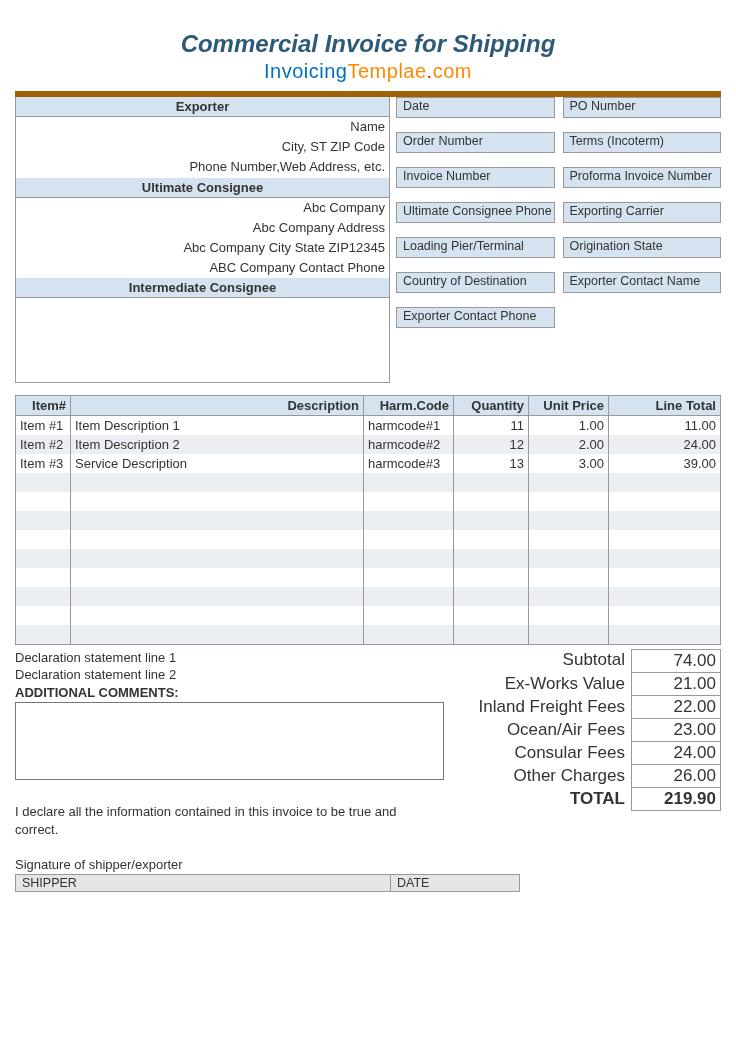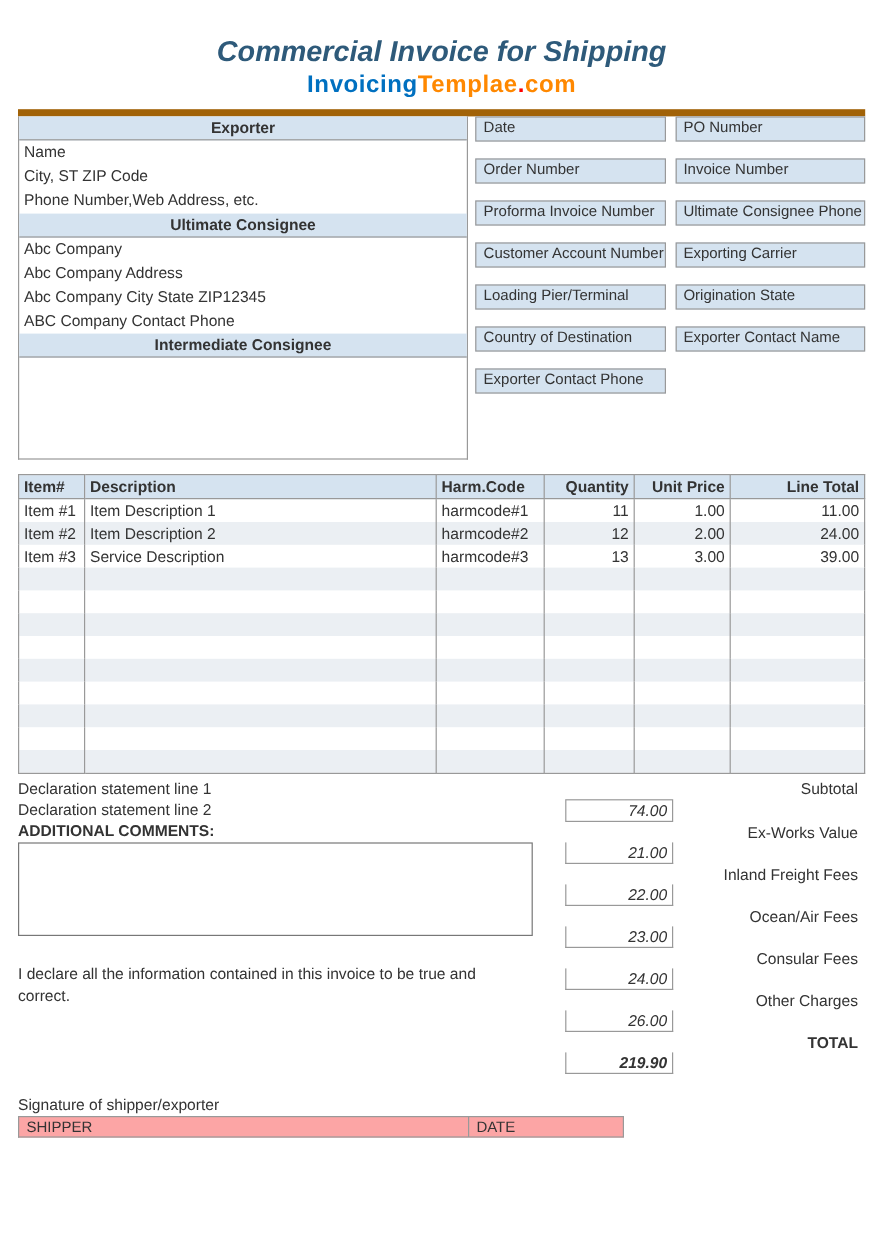--- a/index.html
+++ b/index.html
@@ -15,21 +15,21 @@
   .title-block { text-align: center; margin-bottom: 8px; }
   .title {
     font-size: 24px;
     font-weight: bold;
     font-style: italic;
     color: #2e5a7a;
     margin-bottom: 2px;
   }
   .logo {
     font-size: 20px;
-    font-weight: bold;
+    font-weight: normal;
     font-family: "Comic Sans MS", cursive, sans-serif;
     letter-spacing: 0.5px;
   }
   .logo .c1 { color: #0070c0; }
   .logo .c2 { color: #ff8800; }
   .logo .dot { color: #ff0000; }
   .logo .com { color: #ff8800; }
 
   .top-grid { display: flex; gap: 0; border-top: 6px solid #a16207; }
   .left-col {
@@ -43,20 +43,21 @@
     font-weight: bold;
     text-align: center;
     border-bottom: 1px solid #999;
     padding: 2px 4px;
     font-size: 13px;
   }
   .field-line {
     padding: 1px 4px;
     font-size: 13px;
     line-height: 1.4;
+    text-align: right;
   }
   .intermediate-area { height: 84px; }
 
   .right-col {
     flex: 1;
     display: grid;
     grid-template-columns: 1fr 1fr;
     grid-auto-rows: 21px;
     gap: 14px 8px;
     padding: 0 0 0 6px;
@@ -75,21 +76,21 @@
     width: 100%;
     border-collapse: collapse;
     margin-top: 12px;
     font-size: 13px;
   }
   .items-table th {
     background: #d5e3f0;
     border: 1px solid #999;
     padding: 2px 4px;
     font-weight: bold;
-    text-align: left;
+    text-align: right;
   }
   .items-table th.r { text-align: right; }
   .items-table td {
     border-left: 1px solid #999;
     border-right: 1px solid #999;
     padding: 2px 4px;
     height: 19px;
   }
   .items-table td.r { text-align: right; }
   .items-table tbody tr:nth-child(even) td { background: #ebeff3; }
@@ -107,38 +108,37 @@
   .add-comments-label { font-weight: bold; font-size: 13px; padding-top: 2px; }
   .comments-box {
     border: 1px solid #777;
     height: 78px;
     width: 100%;
     margin-top: 2px;
   }
   .declare-text { font-size: 13px; margin-top: 23px; max-width: 420px; line-height: 1.4; }
 
   .footer-right { width: 250px; }
-  .totals-row { display: flex; font-size: 13px; flex-direction: column; }
+  .totals-row { display: flex; font-size: 17px; }
   .totals-label { flex: 1; text-align: right; padding: 1px 6px; }
   .totals-value {
     width: 90px;
     text-align: right;
     border: 1px solid #999;
     border-top: none;
     padding: 1px 4px;
-    font-style: italic;
   }
   .totals-row:first-child .totals-value { border-top: 1px solid #999; }
   .totals-row.bold .totals-label,
   .totals-row.bold .totals-value { font-weight: bold; }
 
   .sign-block { margin-top: 18px; font-size: 13px; }
   .sign-row { display: flex; margin-top: 2px; }
   .sign-cell {
-    background: #fca5a5;
+    background: #e5e5e5;
     border: 1px solid #999;
     padding: 1px 6px;
     font-size: 12.5px;
   }
   .sign-cell.ship { width: 375px; border-right: none; }
   .sign-cell.date { width: 130px; }
   .sign-gap { flex: 1; }
 </style>
 </head>
 <body>
@@ -162,24 +162,24 @@
     <div class="field-line">Abc Company City State ZIP12345</div>
     <div class="field-line">ABC Company Contact Phone</div>
     <div class="section-header divider">Intermediate Consignee</div>
     <div class="intermediate-area"></div>
   </div>
 
   <div class="right-col" id="right-labels">
       <div class="label-chip">Date</div>
       <div class="label-chip">PO Number</div>
       <div class="label-chip">Order Number</div>
+      <div class="label-chip">Terms (Incoterm)</div>
       <div class="label-chip">Invoice Number</div>
       <div class="label-chip">Proforma Invoice Number</div>
       <div class="label-chip">Ultimate Consignee Phone</div>
-      <div class="label-chip">Customer Account Number</div>
       <div class="label-chip">Exporting Carrier</div>
       <div class="label-chip">Loading Pier/Terminal</div>
       <div class="label-chip">Origination State</div>
       <div class="label-chip">Country of Destination</div>
       <div class="label-chip">Exporter Contact Name</div>
       <div class="label-chip">Exporter Contact Phone</div>
     </div>
 </div>
 
 <table class="items-table">

